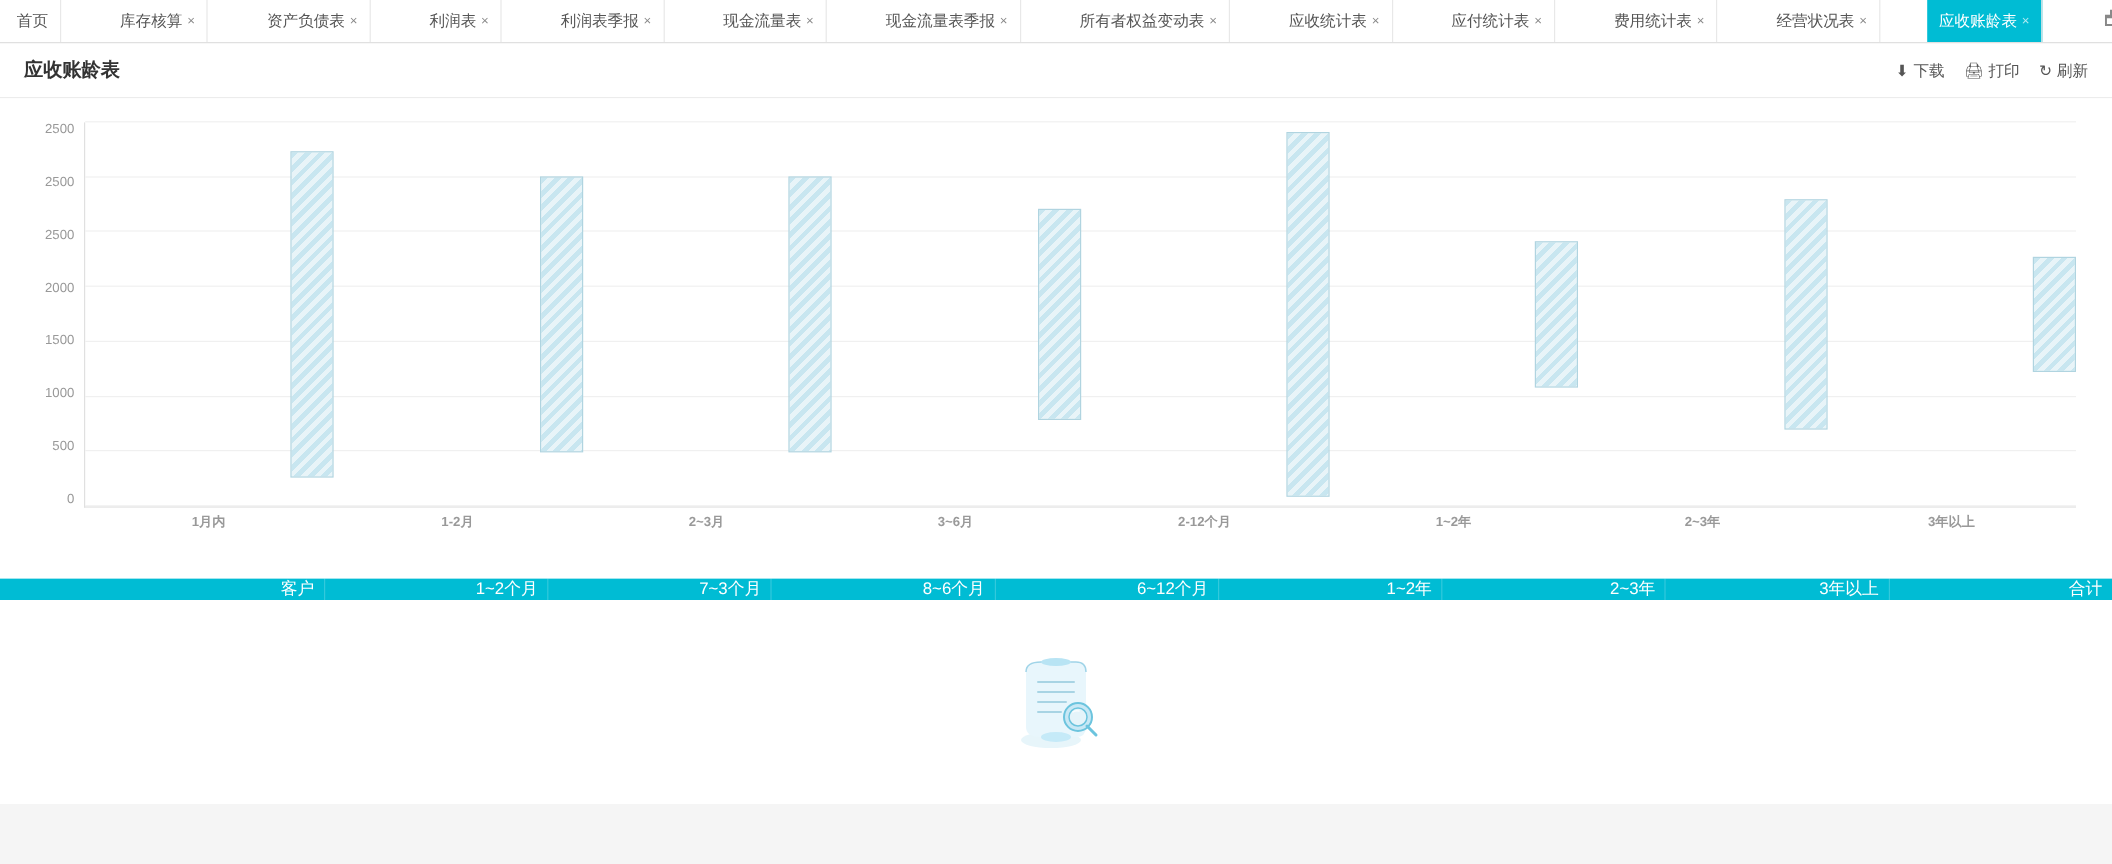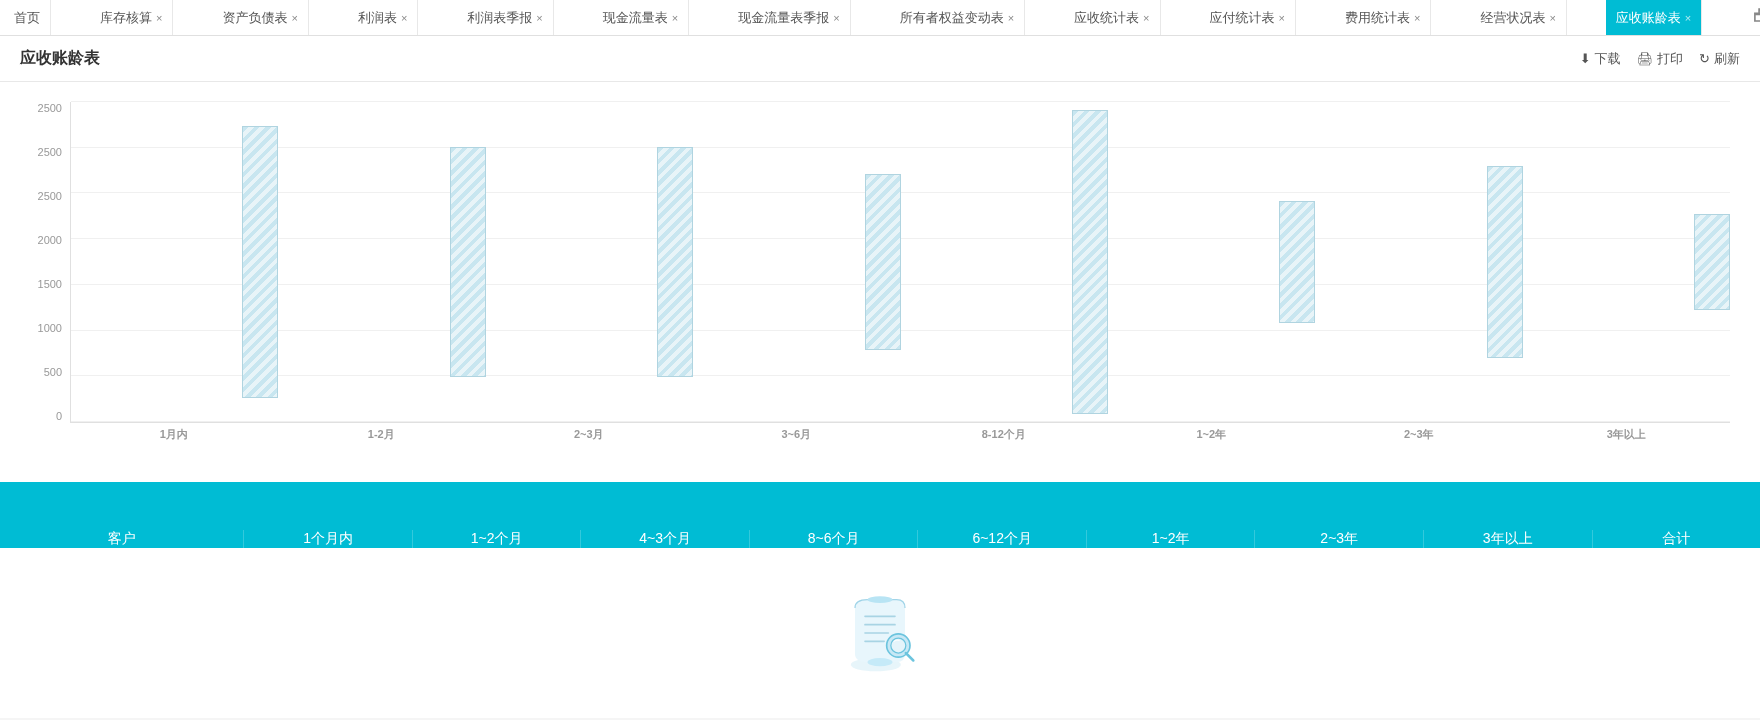--- a/index.html
+++ b/index.html
@@ -189,23 +189,22 @@
       display: flex;
       background: #00bcd4;
       color: #fff;
       font-size: 14px;
       font-weight: 500;
     }
 
     .th-cell {
       flex: 1;
       padding: 0 8px;
-      text-align: center;
+      text-align: right;
       border-right: 1px solid rgba(255,255,255,0.2);
-      margin-top: 48px;
     }
     .th-cell:first-child { flex: 1.5; }
     .th-cell:last-child { border-right: none; }
 
     
     .empty-state {
       display: flex;
       flex-direction: column;
       align-items: center;
       justify-content: center;
@@ -352,34 +351,33 @@
             </div>
             <div class="bar-group" style="display: flex; flex: 1 1 0%; align-items: flex-end; justify-content: center; height: 100%;">
               <div class="bar" style="height: 30%; width: 36px;"></div>
             </div>
           </div>
         <div class="x-labels" id="x-labels-container">
             <div class="x-label">1月内</div>
             <div class="x-label">1-2月</div>
             <div class="x-label">2~3月</div>
             <div class="x-label">3~6月</div>
-            <div class="x-label">8-12个月</div>
+            <div class="x-label">2-12个月</div>
             <div class="x-label">1~2年</div>
             <div class="x-label">2~3年</div>
             <div class="x-label">3年以上</div>
           </div>
       </div>
     </div>
   </div>
 
   <div class="table-header" id="table-header-container">
       <div class="th-cell" style="flex: 1.5 1 0%;">客户</div>
-      <div class="th-cell">1个月内</div>
       <div class="th-cell">1~2个月</div>
-      <div class="th-cell">4~3个月</div>
+      <div class="th-cell">7~3个月</div>
       <div class="th-cell">8~6个月</div>
       <div class="th-cell">6~12个月</div>
       <div class="th-cell">1~2年</div>
       <div class="th-cell">2~3年</div>
       <div class="th-cell">3年以上</div>
       <div class="th-cell" style="border-right: none;">合计</div>
     </div>
 
   <div class="empty-state">
     <svg class="empty-illustration" viewBox="0 0 120 100" fill="none" xmlns="http://www.w3.org/2000/svg">

